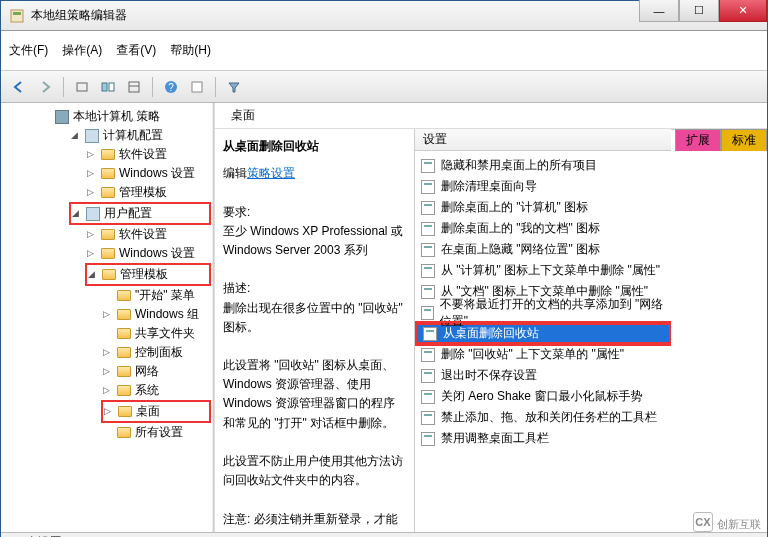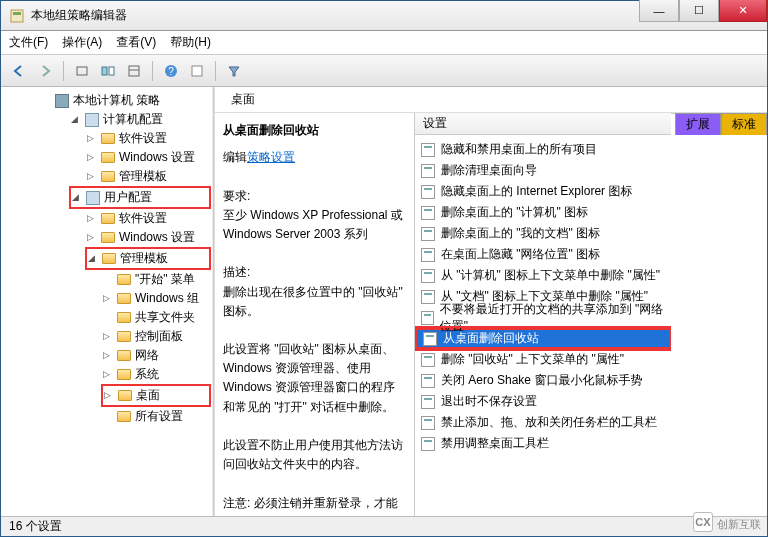--- a/index.html
+++ b/index.html
@@ -4,21 +4,21 @@
 <style>
 * { box-sizing: border-box; }
 body { margin:0; font-family: "Microsoft YaHei", "Segoe UI", Tahoma, sans-serif; font-size:12px; background:#fff; color:#000; overflow:hidden; }
 .window { position:relative; width:768px; height:537px; border:1px solid #2a5a8a; background:#fff; }
 .titlebar { height:30px; background:linear-gradient(to bottom,#f7f7f7,#e8e8e8); display:flex; align-items:center; padding-left:8px; border-bottom:1px solid #999; }
 .titlebar-icon { width:16px; height:16px; margin-right:6px; }
 .titlebar-title { flex:1; font-size:12px; color:#000; }
 .win-controls { display:flex; height:100%; }
 .win-btn { width:40px; height:22px; margin-top:-1px; display:flex; align-items:center; justify-content:center; border:1px solid #aaa; border-top:none; background:linear-gradient(#f5f5f5,#ddd); font-size:11px; cursor:pointer; }
 .win-btn.close { background:linear-gradient(#e67,#c23); color:#fff; border-color:#a22; width:48px; }
-.menubar { height:24px; display:flex; align-items:center; padding:0 8px; gap:14px; font-size:12px; border-bottom:1px solid #ccc; }
+.menubar { height:40px; display:flex; align-items:center; padding:0 8px; gap:14px; font-size:12px; border-bottom:1px solid #ccc; }
 .menu-item { cursor:default; }
 .toolbar { height:32px; background:linear-gradient(#f8f8f8,#e4e4e4); border-bottom:1px solid #b8b8b8; display:flex; align-items:center; padding:0 6px; gap:2px; }
 .tb-btn { width:24px; height:24px; display:flex; align-items:center; justify-content:center; border:1px solid transparent; }
 .tb-sep { width:1px; height:20px; background:#bbb; margin:0 4px; }
 .main { display:flex; height:calc(100% - 30px - 24px - 32px - 20px); }
 .tree-pane { width:165px; border-right:1px solid #ccc; overflow:auto; padding:4px 2px; background:#fff; }
 .tree ul { list-style:none; margin:0; padding-left:16px; }
 .tree > ul { padding-left:2px; }
 .tree li { white-space:nowrap; line-height:19px; }
 .tree .row { display:flex; align-items:center; gap:4px; cursor:default; padding:0 2px; }
@@ -37,21 +37,21 @@
 .col-header { height:22px; display:flex; align-items:center; padding:0 8px; background:linear-gradient(#fafafa,#eee); border-bottom:1px solid #ccc; font-size:12px; }
 .list-body { flex:1; overflow:auto; padding:4px 0; }
 .list-row { display:flex; align-items:center; height:21px; padding:0 6px; gap:6px; cursor:default; }
 .list-row.selected { background:#1e72d8; color:#fff; }
 .list-row.selected.red-outline { outline:2px solid #e33; }
 .list-row.red-outline { border:2px solid #e33; }
 .setting-icon { width:14px; height:14px; border:1px solid #999; background:#fff; position:relative; display:inline-block; }
 .setting-icon::after { content:""; position:absolute; left:2px; right:2px; top:2px; height:2px; background:#7aa; }
 .tabs { height:22px; display:flex; align-items:flex-end; padding-left:4px; border-top:1px solid #ccc; gap:0; }
 .tab { padding:2px 10px; border:1px solid #999; border-bottom:none; background:#eab308; font-size:12px; cursor:default; }
-.tab.active { background:#8b5cf6;text-align:center; }
+.tab.active { background:#ec4899;text-align:center; }
 .status { height:20px; border-top:1px solid #bbb; display:flex; align-items:center; padding:8px 8px; background:#f0f0f0; font-size:12px; }
 .watermark { position:absolute; right:6px; bottom:4px; font-size:11px; color:#888; display:flex; align-items:flex-end; gap:4px;}
 .watermark .logo { width:20px; height:20px; border:1px solid #bbb; border-radius:3px; display:flex; align-items:center; justify-content:center; font-size:11px; font-weight:bold; background:#fff; }
 .content-wrap { display:flex; flex:1; overflow:hidden; }
 .scroll-shadow { box-shadow: inset -1px 0 0 #eee; margin-left: 48px; }
 </style>
 </head>
 <body>
 
 <div class="window">
@@ -293,24 +293,20 @@
                 <div class="list-row">
                   <span class="setting-icon"></span>
                   <span>隐藏和禁用桌面上的所有项目</span>
                 </div>
                 <div class="list-row">
                   <span class="setting-icon"></span>
                   <span>删除清理桌面向导</span>
                 </div>
                 <div class="list-row">
                   <span class="setting-icon"></span>
-                  <span>隐藏桌面上的 Internet Explorer 图标</span>
-                </div>
-                <div class="list-row">
-                  <span class="setting-icon"></span>
                   <span>删除桌面上的 "计算机" 图标</span>
                 </div>
                 <div class="list-row">
                   <span class="setting-icon"></span>
                   <span>删除桌面上的 "我的文档" 图标</span>
                 </div>
                 <div class="list-row">
                   <span class="setting-icon"></span>
                   <span>在桌面上隐藏 "网络位置" 图标</span>
                 </div>
@@ -329,25 +325,25 @@
                 <div class="list-row selected red-outline">
                   <span class="setting-icon"></span>
                   <span>从桌面删除回收站</span>
                 </div>
                 <div class="list-row">
                   <span class="setting-icon"></span>
                   <span>删除 "回收站" 上下文菜单的 "属性"</span>
                 </div>
                 <div class="list-row">
                   <span class="setting-icon"></span>
+                  <span>退出时不保存设置</span>
+                </div>
+                <div class="list-row">
+                  <span class="setting-icon"></span>
                   <span>关闭 Aero Shake 窗口最小化鼠标手势</span>
-                </div>
-                <div class="list-row">
-                  <span class="setting-icon"></span>
-                  <span>退出时不保存设置</span>
                 </div>
                 <div class="list-row">
                   <span class="setting-icon"></span>
                   <span>禁止添加、拖、放和关闭任务栏的工具栏</span>
                 </div>
                 <div class="list-row">
                   <span class="setting-icon"></span>
                   <span>禁用调整桌面工具栏</span>
                 </div>
               </div>

